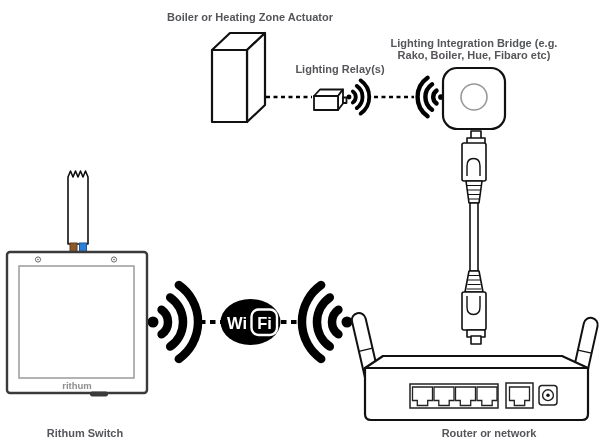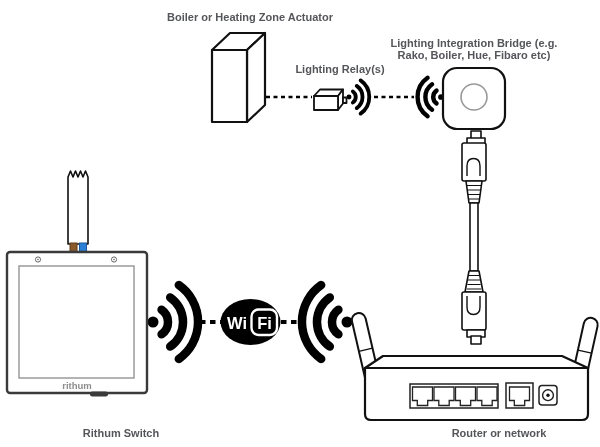--- a/index.html
+++ b/index.html
@@ -117,16 +117,16 @@
     <text x="264.5" y="328.5" text-anchor="middle" font-size="16.5" font-weight="bold" fill="#fff" font-family="&quot;Liberation Sans&quot;,sans-serif">Fi</text>
   </g>
 </svg>
 
   <div class="lbl" style="left:250px;top:11px;">Boiler or Heating Zone Actuator</div>
   <div class="lbl small" style="left:340px;top:63px;text-align:center;">Lighting Relay(s)</div>
   <div class="lbl small" style="left:474px;top:37px;">
     <div>Lighting Integration Bridge (e.g.</div>
     <div>Rako, Boiler, Hue, Fibaro etc)</div>
   </div>
-  <div class="lbl" style="left:85px;top:427px;margin-left:36px;">Rithum Switch</div>
-  <div class="lbl" style="left:489px;top:427px;margin-left:10px;">Router or network</div>
+  <div class="lbl" style="left:85px;top:427px;">Rithum Switch</div>
+  <div class="lbl" style="left:489px;top:427px;">Router or network</div>
 
 </div>
 
 </body></html>

